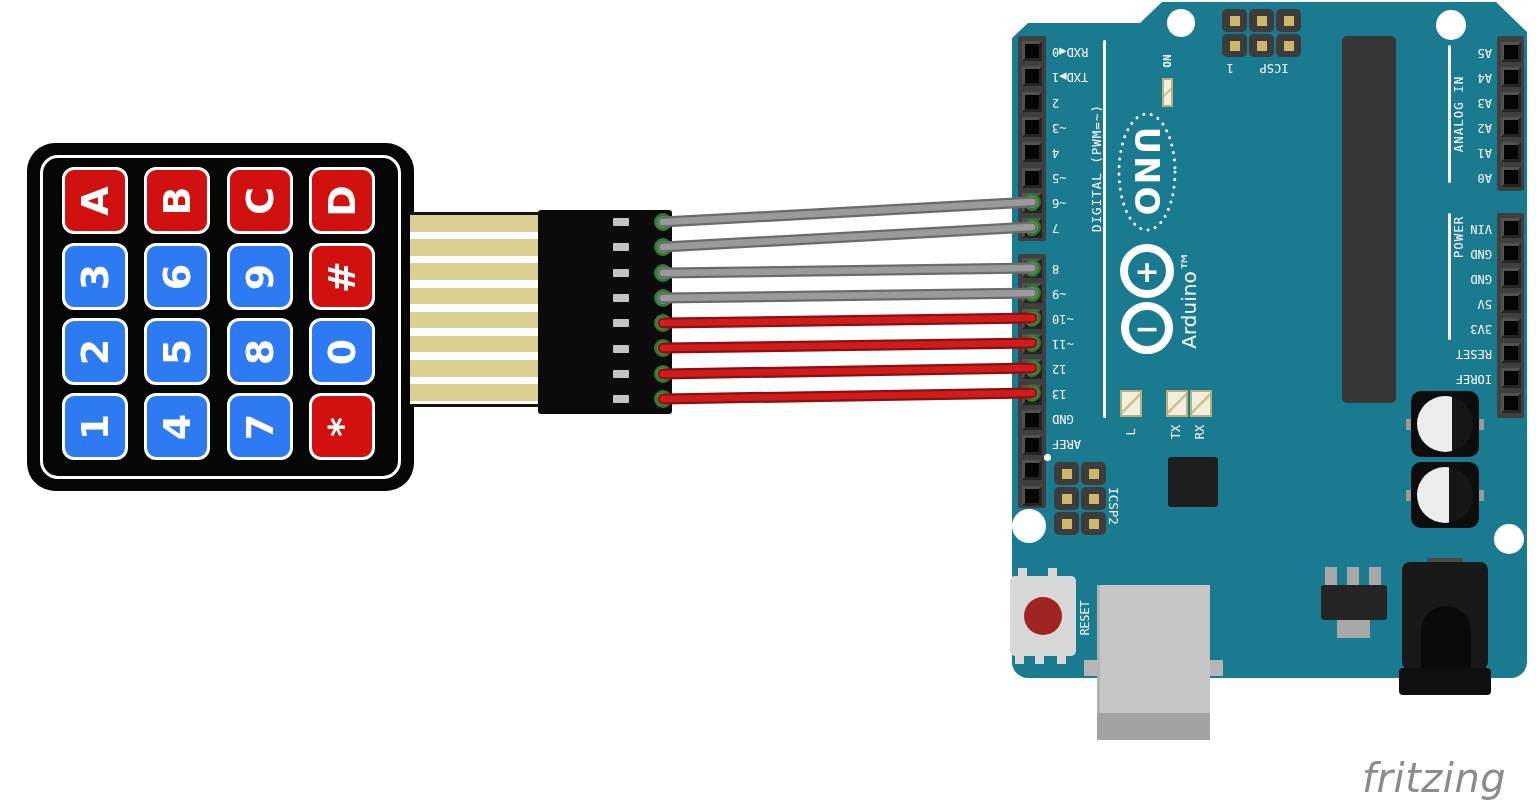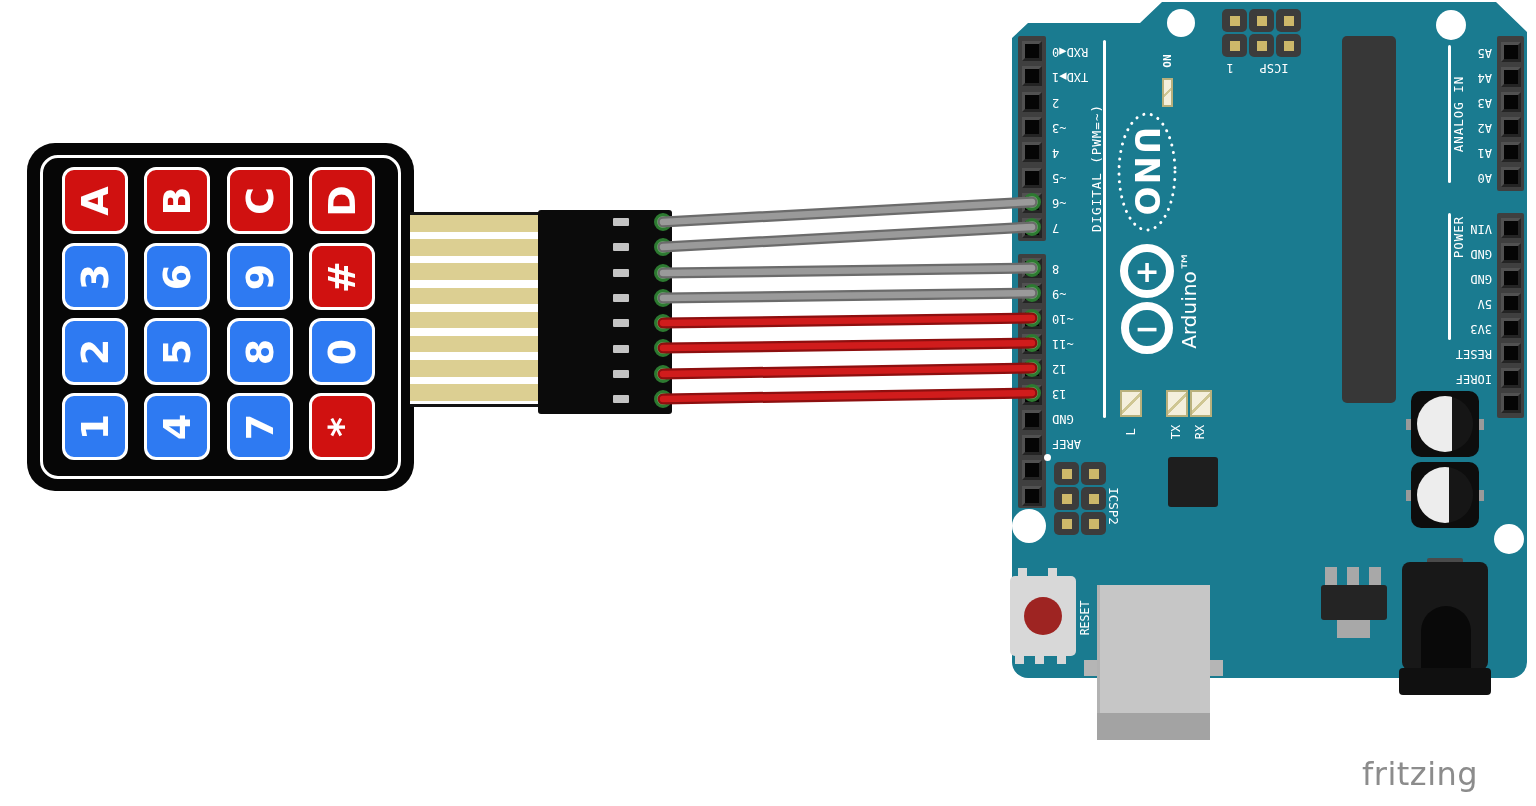--- a/index.html
+++ b/index.html
@@ -43,21 +43,21 @@
   .led{background:#f4efdc;border:2px solid #b8b07c;box-sizing:border-box;
        background-image:linear-gradient(135deg,transparent 44%,#cfc693 44%,#cfc693 56%,transparent 56%);}
   .icsp-grid{display:grid;gap:2px;}
   .icell{width:25px;height:23px;background:#3c3c3c;border-radius:5px;
          display:flex;align-items:center;justify-content:center;}
   .icell::after{content:'';width:10px;height:10px;background:#cdb86a;}
   .ring{box-sizing:border-box;border:8px solid #fff;border-radius:50%;color:#fff;
         display:flex;align-items:center;justify-content:center;font-weight:bold;}
   .cap{background:#0d0d0d;border-radius:10px;}
   .capdisc{border-radius:50%;}
-  .fritzing{color:#8c8c8c;font-size:32px;letter-spacing:0.5px;}
+  .fritzing{color:#8c8c8c;font-size:40px;letter-spacing:0.5px;font-style:italic;}
 </style>
 </head>
 <body>
 
 <div class="stage">
 
   <div class="abs keypad">
     <div class="abs keypad-ring"></div>
     <div class="key red" style="left:35px;top:24px">
         <span>A</span>

